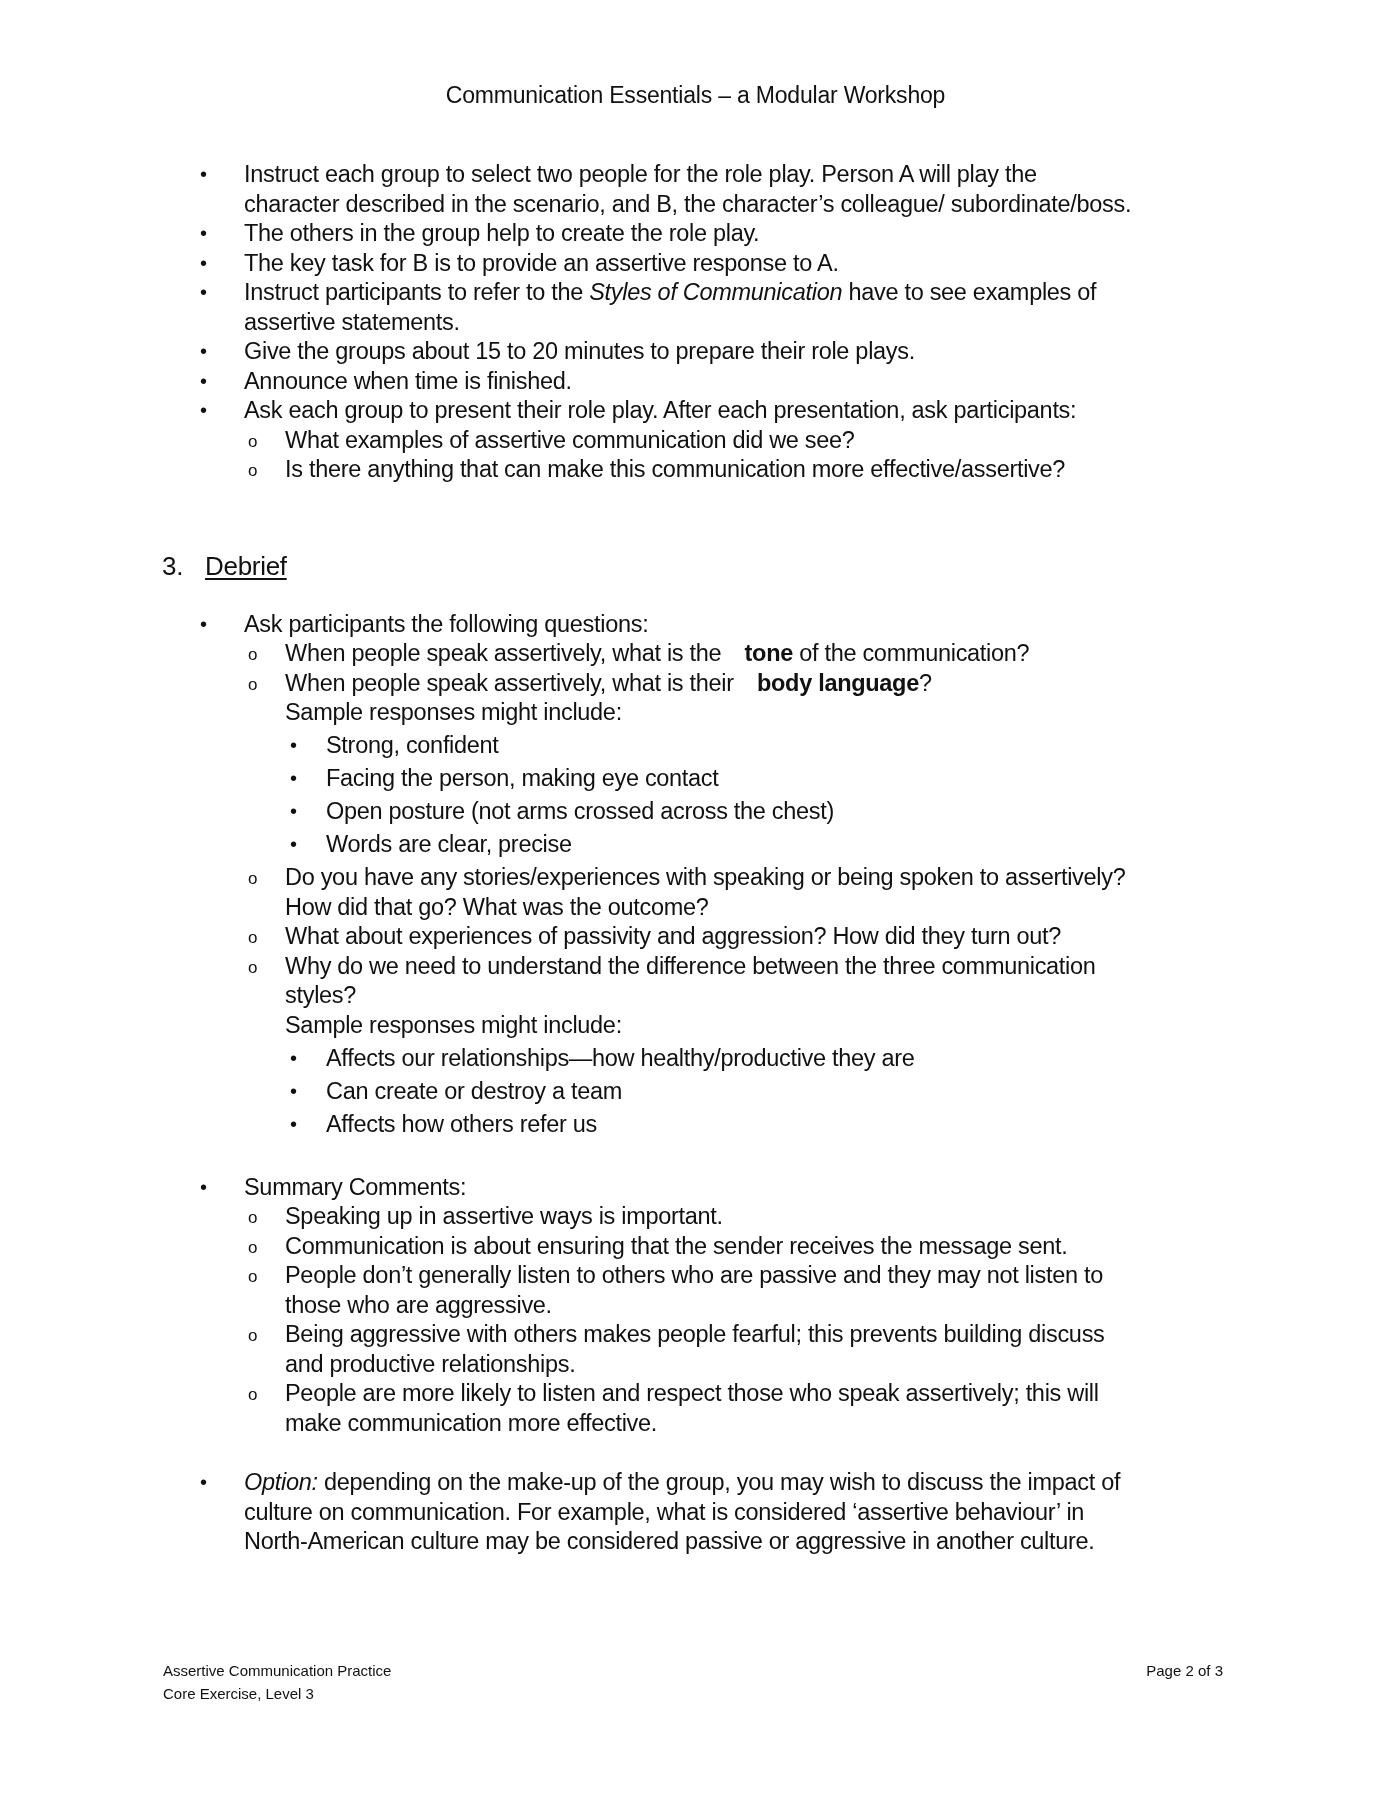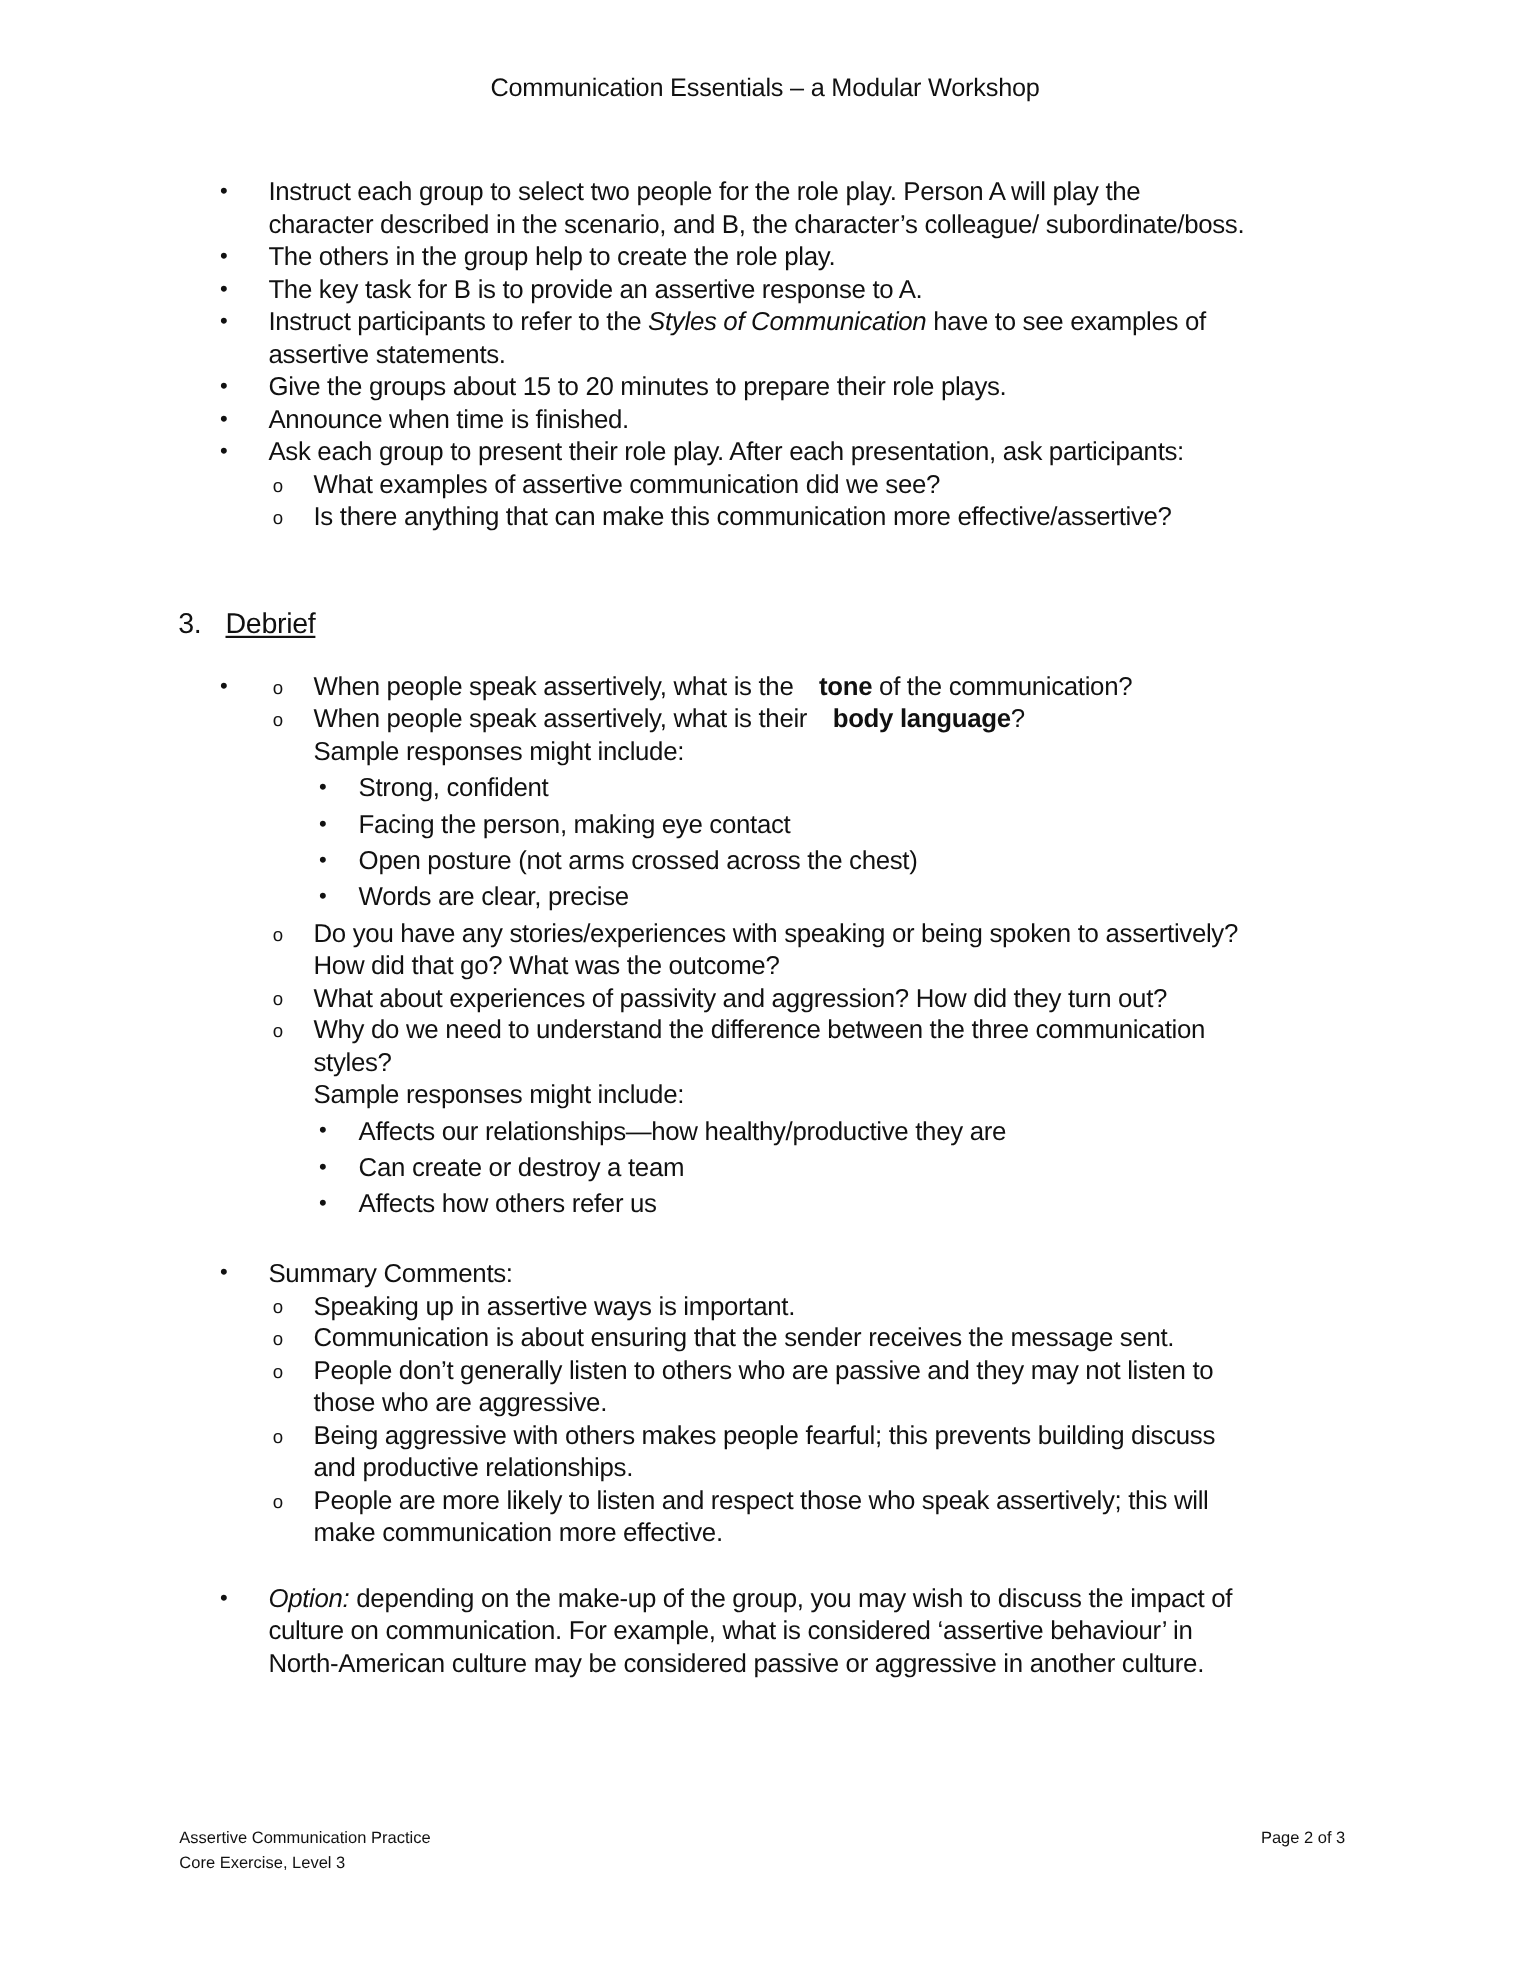--- a/index.html
+++ b/index.html
@@ -1,21 +1,21 @@
 <!DOCTYPE html>
 <html><head>
   <meta charset="utf-8">
   <style>
     html, body { margin: 0; padding: 0; background: #ffffff; }
     body {
       width: 1391px; height: 1800px; position: relative; overflow: hidden;
       font-family: "Liberation Sans", sans-serif; color: #111111;
     }
     .header {
-      position: absolute; top: 66px; left: 0; width: 1391px; text-align: center;
+      position: absolute; top: 82px; left: 0; width: 1391px; text-align: center;
       font-size: 23px; letter-spacing: -0.2px;
     }
     .content {
       position: absolute; top: 160px; left: 160px; width: 1080px;
       font-size: 23.5px; line-height: 29.5px; letter-spacing: -0.3px;
     }
     .row { position: relative; }
     .b1 { padding-left: 84px; }
     .b1 > .mk { position: absolute; left: 40px; top: 0; font-size: 20px; }
     .b2 { padding-left: 125px; }
@@ -92,20 +92,21 @@
 
   <div class="section">
     <span class="num">3.</span>
     <span class="ttl">Debrief</span>
   </div>
 
   <div class="gap-s"></div>
 
   <div class="row b1">
     <span class="mk">•</span>
+    <span>Ask participants the following questions:</span>
   </div>
   <div class="row b2">
     <span class="mk">o</span>
     <span>When people speak assertively, what is the </span><b>tone</b><span> of the communication?</span>
   </div>
   <div class="row b2">
     <span class="mk">o</span>
     <span>When people speak assertively, what is their </span><b>body language</b><span>?</span>
   </div>
   <div class="row cont2">Sample responses might include:</div>

